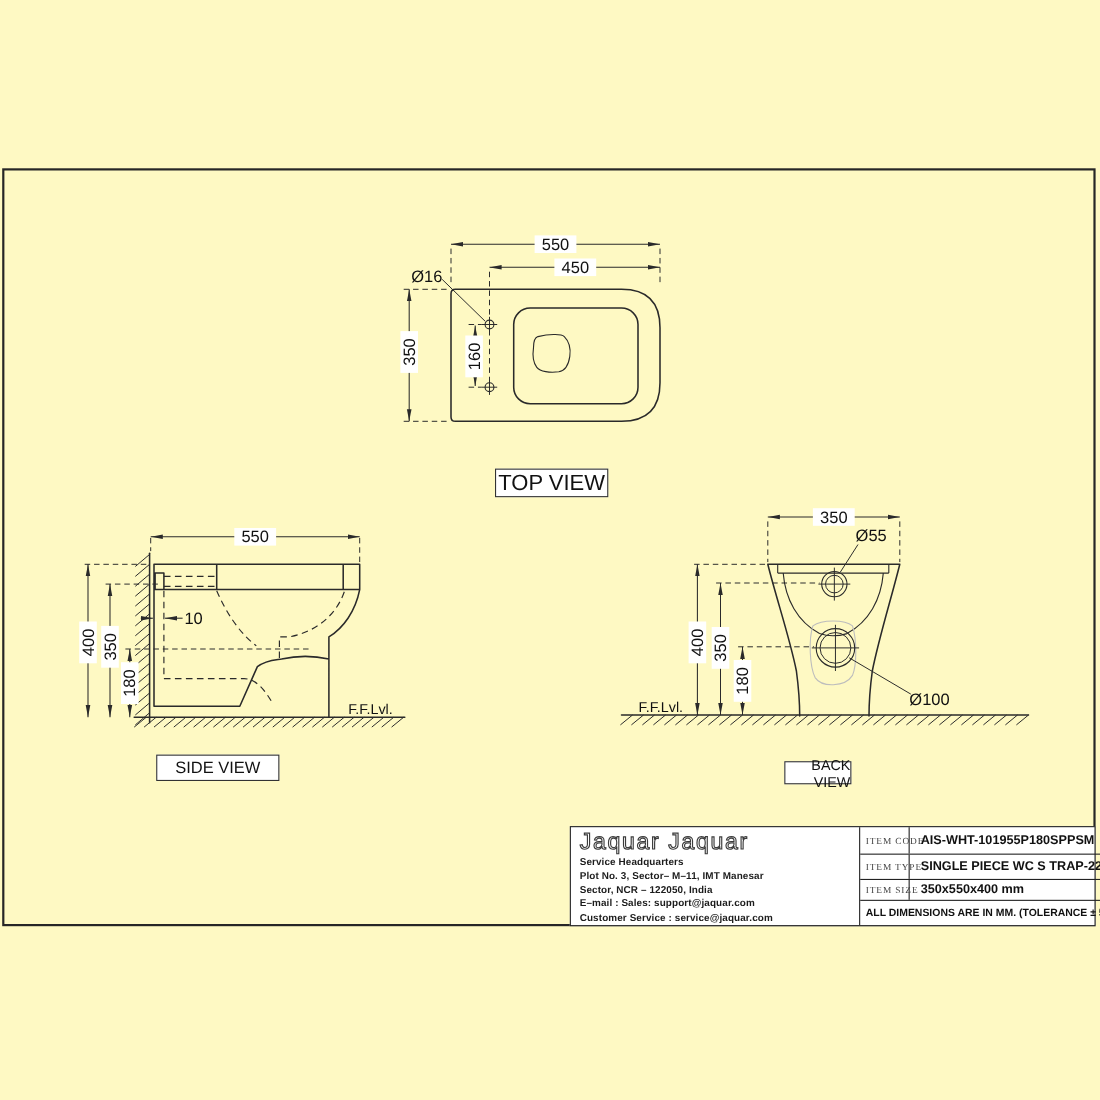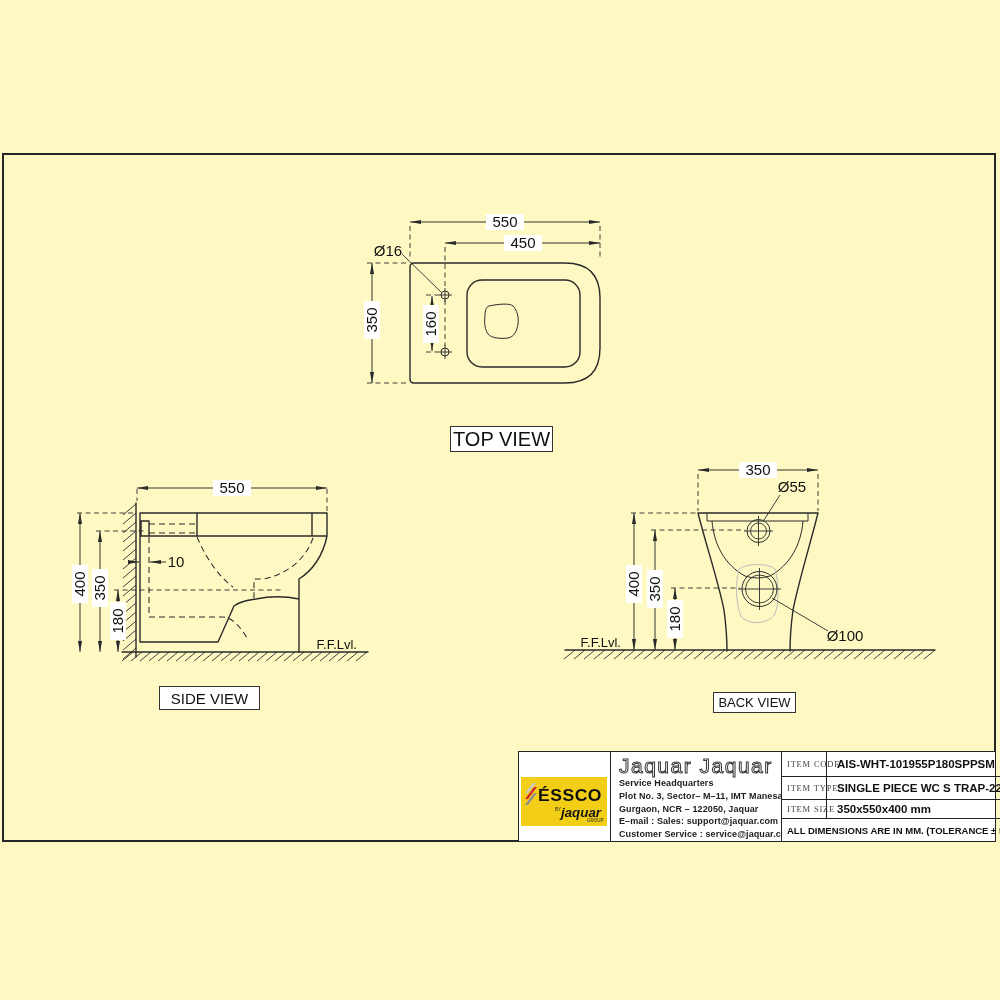--- a/index.html
+++ b/index.html
@@ -141,41 +141,29 @@
       <rect class="bg" x="647" y="570" width="16" height="38"></rect>
       <text class="dtxt" x="655" y="594" transform="rotate(-90 655 589)" text-anchor="middle">350</text>
       <rect class="bg" x="667" y="600" width="16" height="38"></rect>
       <text class="dtxt" x="675" y="624" transform="rotate(-90 675 619)" text-anchor="middle">180</text>
       <text class="dtxt" x="845" y="641" text-anchor="middle">Ø100</text>
       <text class="ftxt" x="621" y="647" text-anchor="end">F.F.Lvl.</text>
     </g>
   </svg>
 
   <div class="viewlabel" style="left:450px;top:426px;width:103px;height:26px;font-size:20px;">TOP VIEW</div>
-  <div class="viewlabel" style="left:159px;top:686px;width:101px;height:24px;font-size:15px;">SIDE VIEW</div>
-  <div class="viewlabel" style="left:713px;top:692px;width:83px;height:21px;font-size:13px;">BACK VIEW</div>
+  <div class="viewlabel" style="left:142px;top:686px;width:112px;height:24px;font-size:15px;">SIDE VIEW</div>
+  <div class="viewlabel" style="left:713px;top:692px;width:61px;height:21px;font-size:13px;text-align:right;">BACK VIEW</div>
 
   <div class="tblock">
-    <div class="cell-logo">
-      <svg width="86" height="49" viewBox="0 0 86 49" style="position:absolute;left:2px;top:25px;">
-        <rect x="0" y="0" width="86" height="49" fill="#F2CF16"></rect>
-        <polygon points="4,16 12,6 15,6 7,16" fill="#c9cac8"></polygon>
-        <polygon points="4,22 13,10 16,10 7,22" fill="#d7282f"></polygon>
-        <polygon points="4,28 13,16 16,16 7,28" fill="#8f9092"></polygon>
-        <text x="17" y="24" font-size="17" font-weight="800" fill="#101010" letter-spacing="0.5" textLength="64" lengthAdjust="spacingAndGlyphs">ÉSSCO</text>
-        <text x="34" y="34" font-size="4.5" fill="#222">BY</text>
-        <text x="40" y="40" font-size="13" font-style="italic" font-weight="700" fill="#141414" textLength="40" lengthAdjust="spacingAndGlyphs">jaquar</text>
-        <text x="66" y="45" font-size="4.5" fill="#222">GROUP</text>
-      </svg>
-    </div>
     <div class="cell-company">
       <div class="company-name">Jaquar Jaquar</div>
       <div class="addr">Service Headquarters</div>
       <div class="addr">Plot No. 3, Sector– M–11, IMT Manesar</div>
-      <div class="addr">Gurgaon, NCR – 122050, Jaquar</div>
+      <div class="addr">Sector, NCR – 122050, India</div>
       <div class="addr">E–mail : Sales: support@jaquar.com</div>
       <div class="addr">Customer Service : service@jaquar.com</div>
     </div>
     <div class="cell-items">
       <div class="item-row">
         <div class="item-label">ITEM CODE</div>
         <div class="item-value">AIS-WHT-101955P180SPPSM</div>
       </div>
       <div class="item-row">
         <div class="item-label">ITEM TYPE</div>

